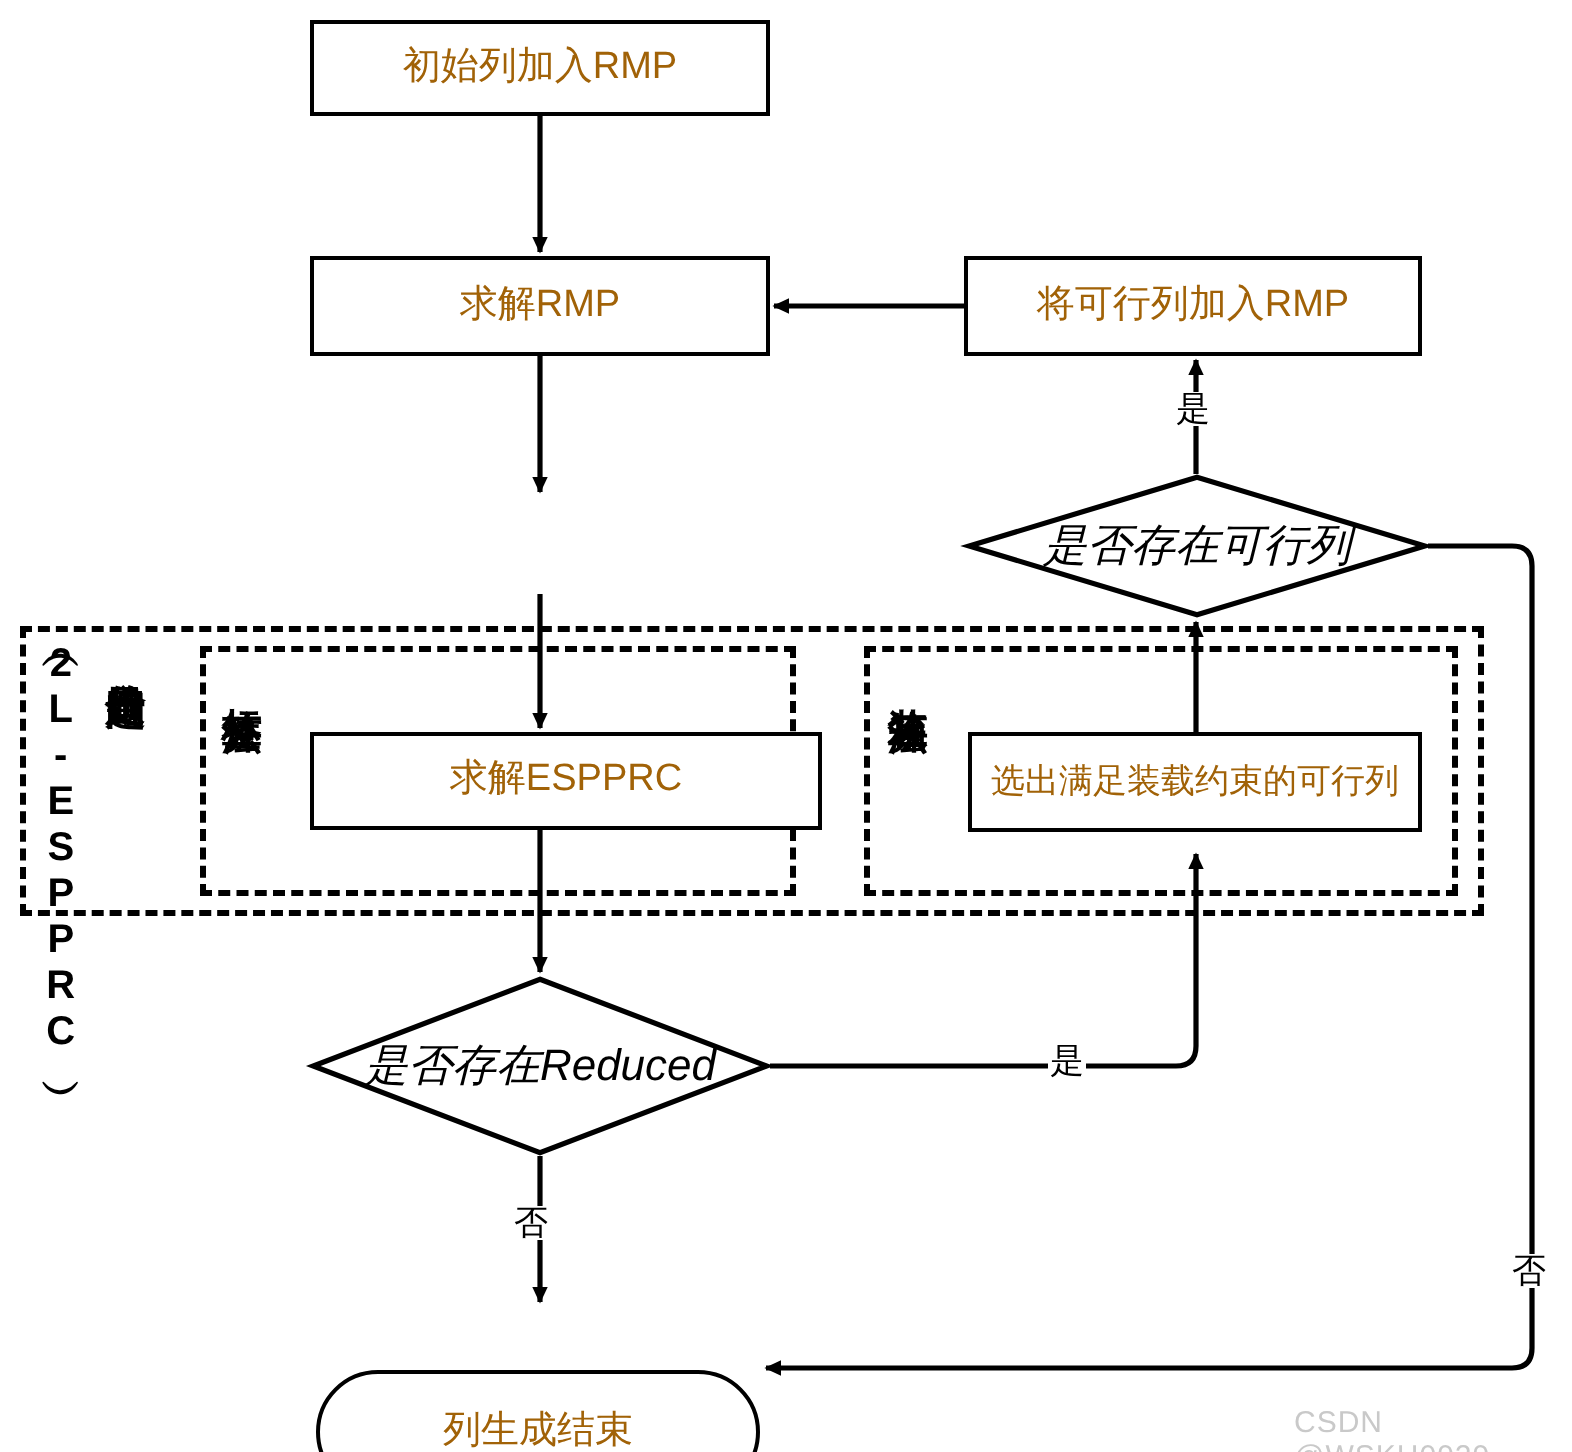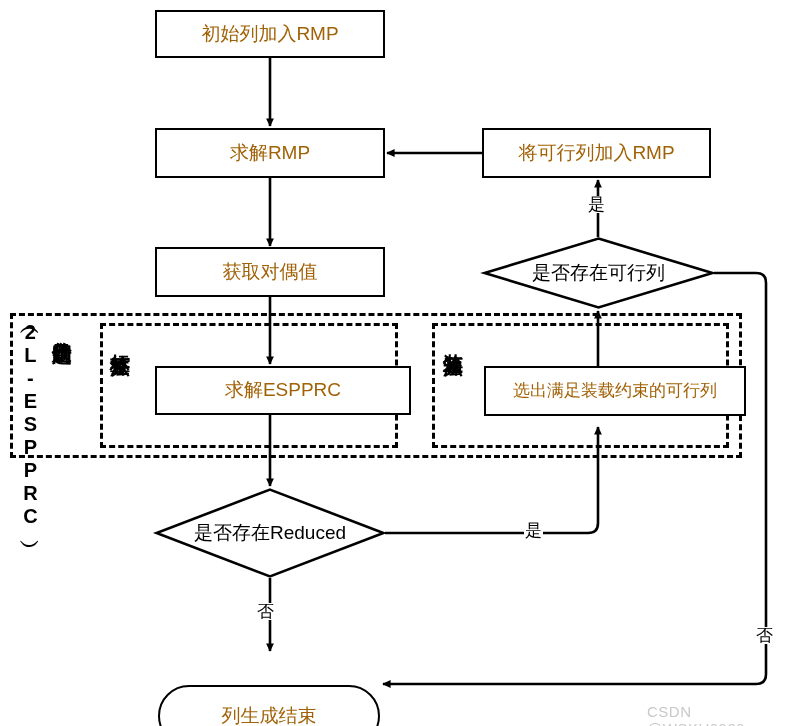--- a/index.html
+++ b/index.html
@@ -58,24 +58,25 @@
   .diamond-label {
     position: absolute;
     left: 0;
     top: 0;
     width: 100%;
     height: 100%;
     display: flex;
     align-items: center;
     justify-content: center;
     text-align: right;
-    font-size: 19px;
+    font-size: 22px;
     line-height: 1.18;
     color: #000000;
     pointer-events: none;
+    font-style: italic;
   }
   .group-box {
     position: absolute;
     box-sizing: border-box;
     border: 3px dashed #000000;
     background: transparent;
     z-index: 1;
   }
   .group-label {
     position: absolute;
@@ -142,27 +143,26 @@
       <path d="M482,153 L387,153" marker-end="url(#ah)"></path>
 
       <path d="M714,273 L756,273 Q766,273 766,283 L766,674 Q766,684 756,684 L383,684" marker-end="url(#ah)"></path>
     </g>
   </svg>
 
   <div class="node" style="left:155px; top:10px; width:230px; height:48px;">初始列加入RMP</div>
 
   <div class="node" style="left:155px; top:128px; width:230px; height:50px;">求解RMP</div>
 
-  <div class="node" style="left:155px; top:247px; width:230px; height:50px;">获取对偶值</div>
 
   <div class="node" style="left:155px; top:366px; width:256px; height:49px;">求解ESPPRC</div>
 
   <div class="node" style="left:482px; top:128px; width:229px; height:50px;">将可行列加入RMP</div>
 
-  <div class="node small" style="left:484px; top:366px; width:262px; height:50px; padding:0 6px;">选出满足装载约束的可行列</div>
+  <div class="node small" style="left:484px; top:366px; width:227px; height:50px; padding:0 6px;">选出满足装载约束的可行列</div>
 
   <div class="node terminal" style="left:158px; top:653px; width:222px; height:62px;">列生成结束</div>
 
   <div class="diamond-wrap" style="left:483px; top:237px; width:231px; height:72px;">
     <svg width="231" height="72" viewBox="0 0 231 72">
       <polygon points="115.5,1.6 229.4,36 115.5,70.4 1.6,36" fill="#ffffff" stroke="#000000" stroke-width="2.6"></polygon>
     </svg>
     <div class="diamond-label">是否存在可行列</div>
   </div>
 

